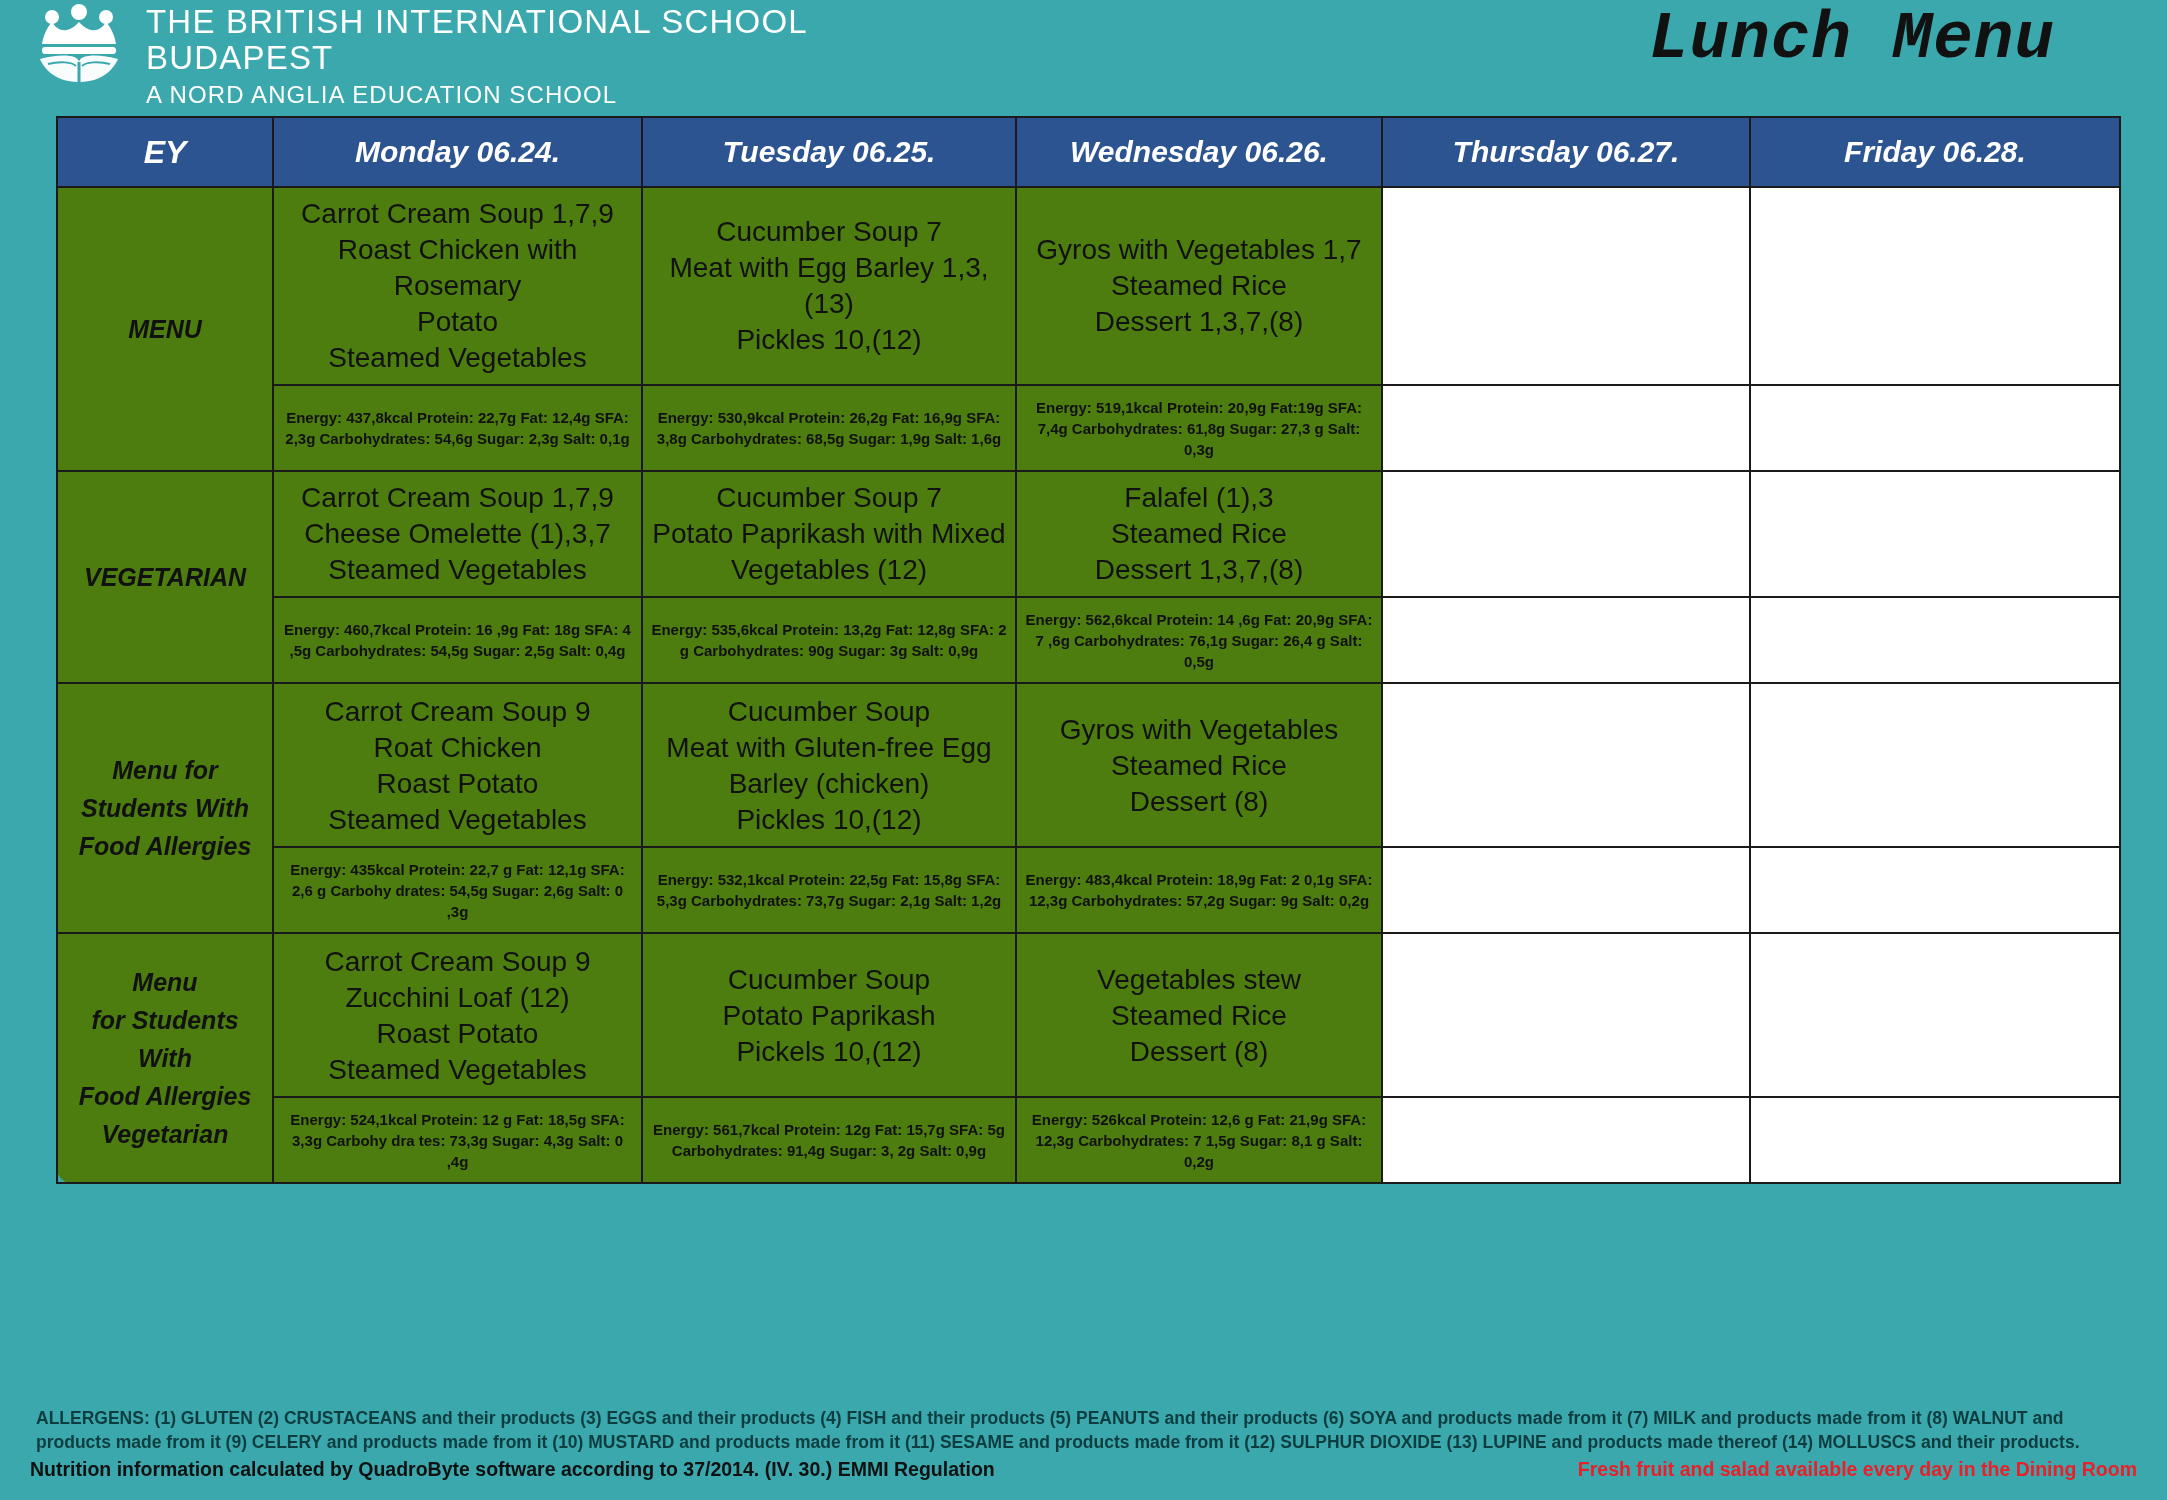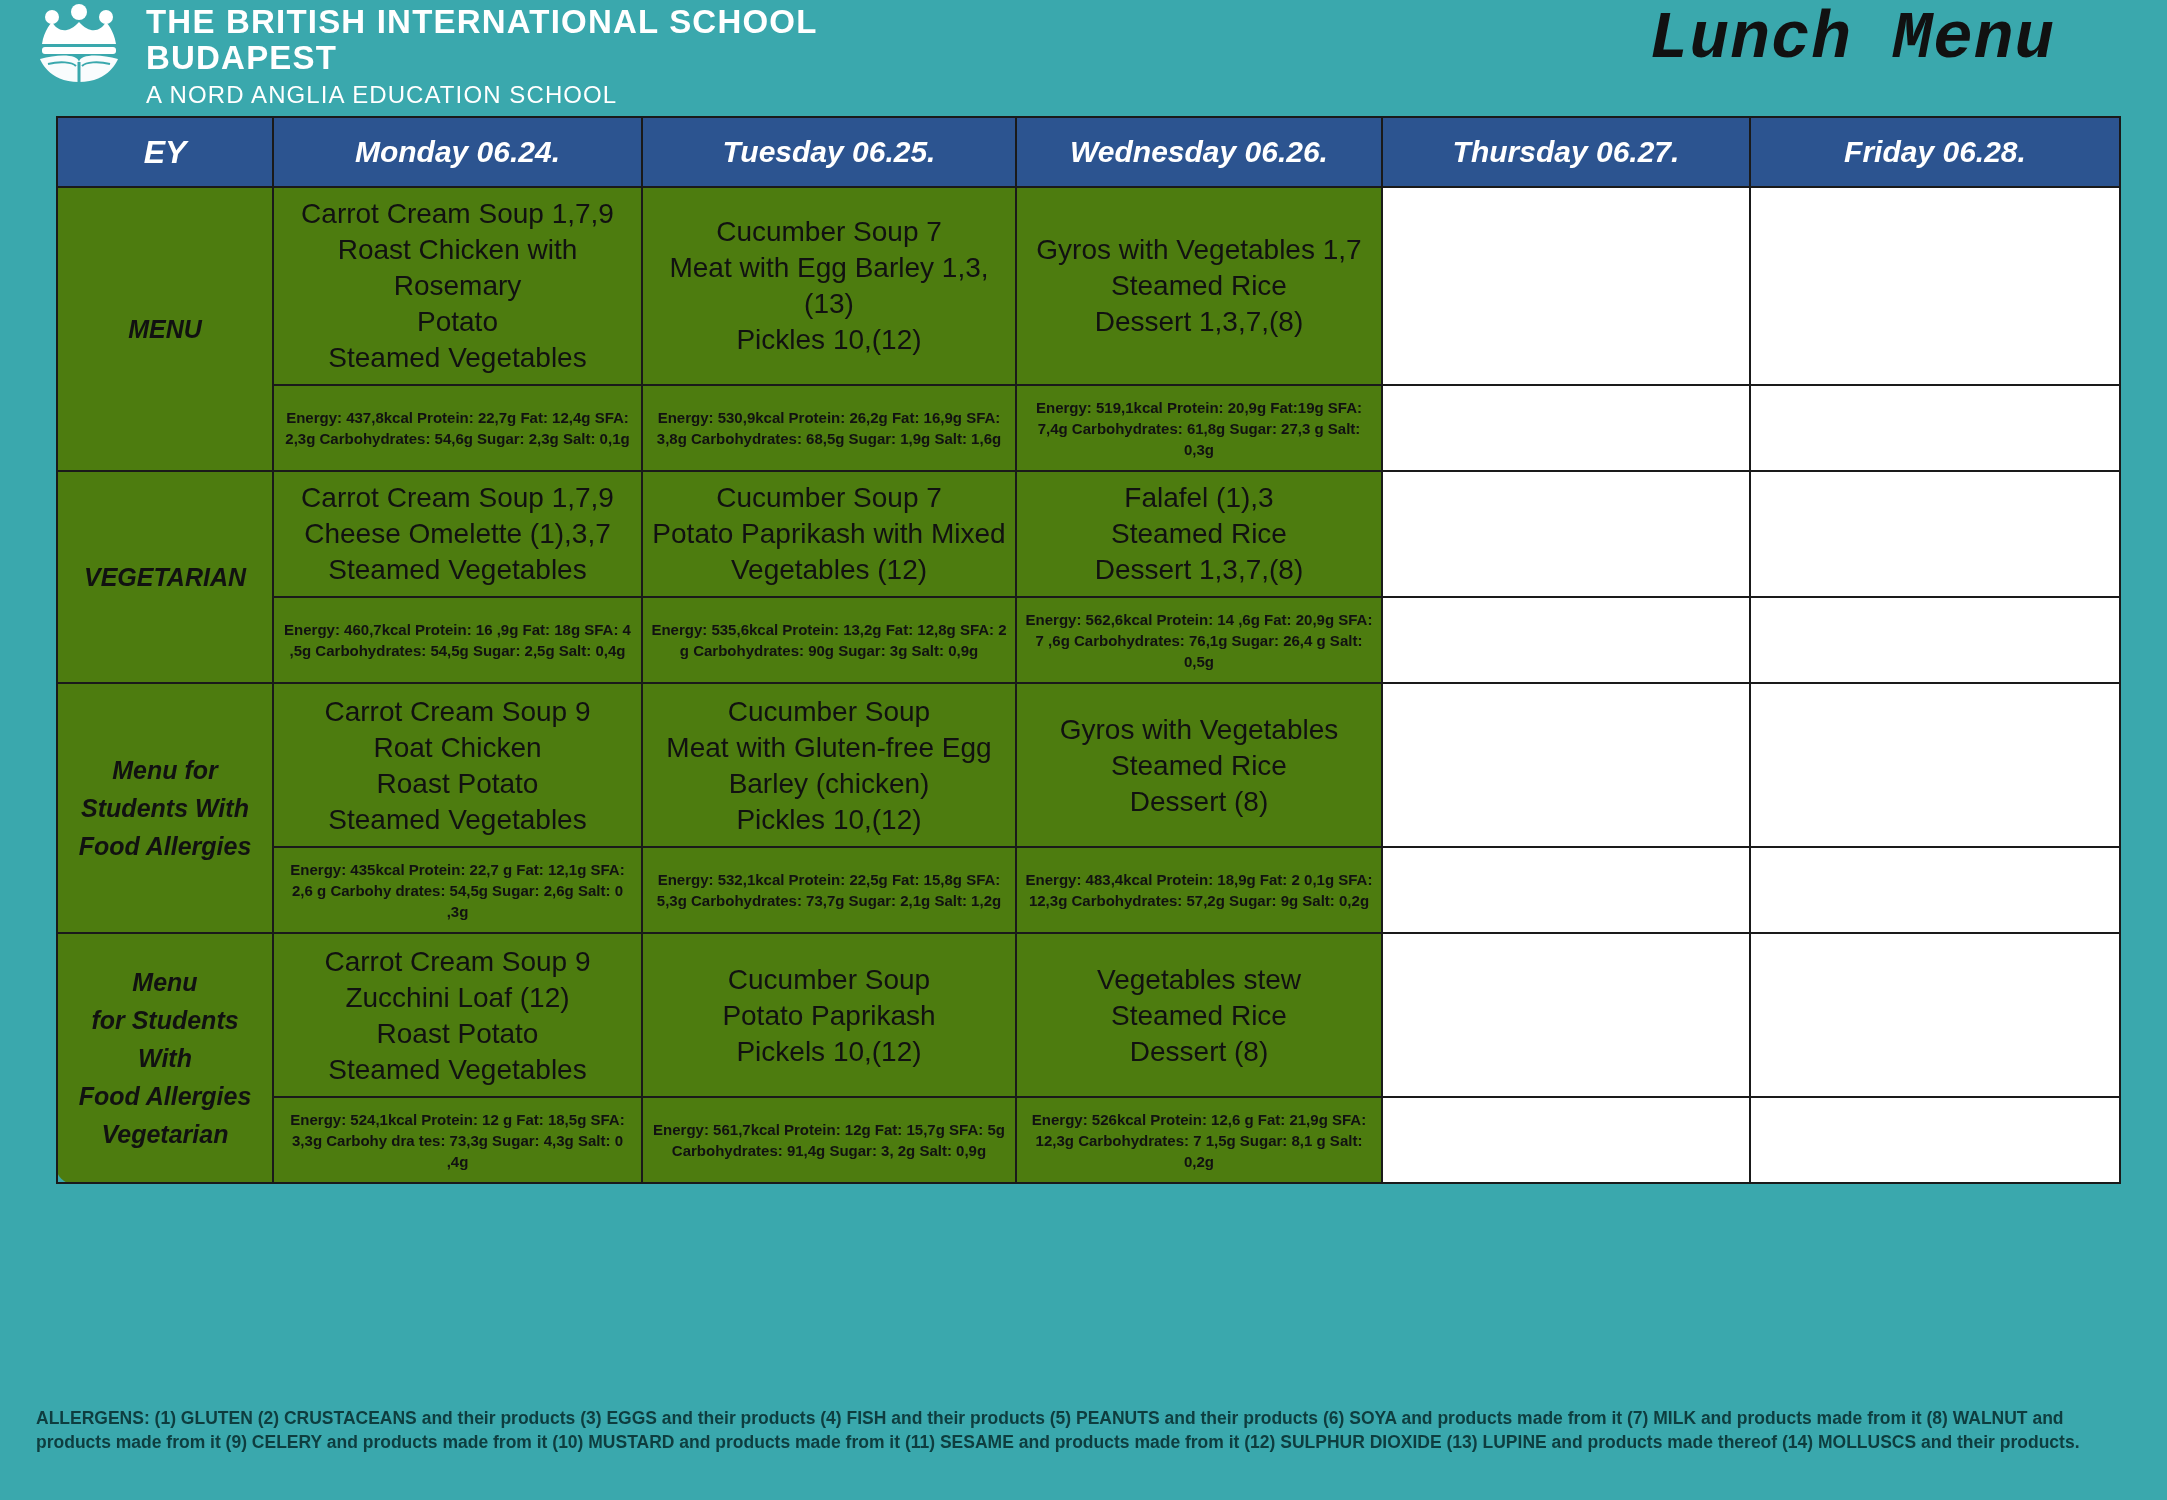--- a/index.html
+++ b/index.html
@@ -10,21 +10,21 @@
     overflow:hidden;
   }
   .page{position:relative;width:2167px;height:1500px;}
 
   
   .header{position:relative;height:112px;}
   .logo-block{position:absolute;left:18px;top:4px;display:flex;align-items:flex-start;}
   .crest{width:122px;height:82px;position:relative;flex:none;}
   .crest svg{display:block;}
   .school-text{margin-left:6px;color:#ffffff;}
-  .school-name{font-size:33px;font-weight:bold;letter-spacing:1.2px;line-height:36px;white-space:pre-line;}
+  .school-name{font-size:33px;font-weight:normal;letter-spacing:1.2px;line-height:36px;white-space:pre-line;}
   .school-sub{font-size:24px;letter-spacing:1.1px;margin-top:5px;}
   .lunch-title{
     position:absolute;right:112px;top:2px;
     color:#111;font-family:Liberation Mono, monospace;font-style:italic;font-weight:bold;
     font-size:66px;letter-spacing:1px;
   }
 
   
   .menu-wrap{position:absolute;left:56px;top:116px;width:2063px;}
   table.menu{border-collapse:collapse;width:2063px;table-layout:fixed;background:#4d7c0f;border-radius:18px;}
@@ -216,15 +216,19 @@
           <td>Energy: 526kcal Protein: 12,6 g Fat: 21,9g SFA: 12,3g Carbohydrates: 7 1,5g Sugar: 8,1 g Salt: 0,2g</td>
           <td class="blank"></td>
           <td class="blank"></td>
         </tr>
       </tbody>
     </table>
   </div>
 
   <div class="footer">
     <div class="allergens">ALLERGENS: (1) GLUTEN (2) CRUSTACEANS and their  products (3) EGGS and their products (4) FISH and their products (5) PEANUTS and their products (6) SOYA and products made from it  (7) MILK and products made from it (8) WALNUT and products made from it (9) CELERY and products made from it (10) MUSTARD and products made from it (11) SESAME and products made from it (12) SULPHUR DIOXIDE (13) LUPINE and products made thereof (14) MOLLUSCS and their products.</div>
+    <div class="footer-bottom">
+      <span class="calc-note">Nutrition information calculated by QuadroByte software according to 37/2014. (IV. 30.) EMMI Regulation</span>
+      <span class="fresh-note">Fresh fruit and salad available every day in the Dining Room</span>
+    </div>
   </div>
 
 </div>
 
 </body></html>

